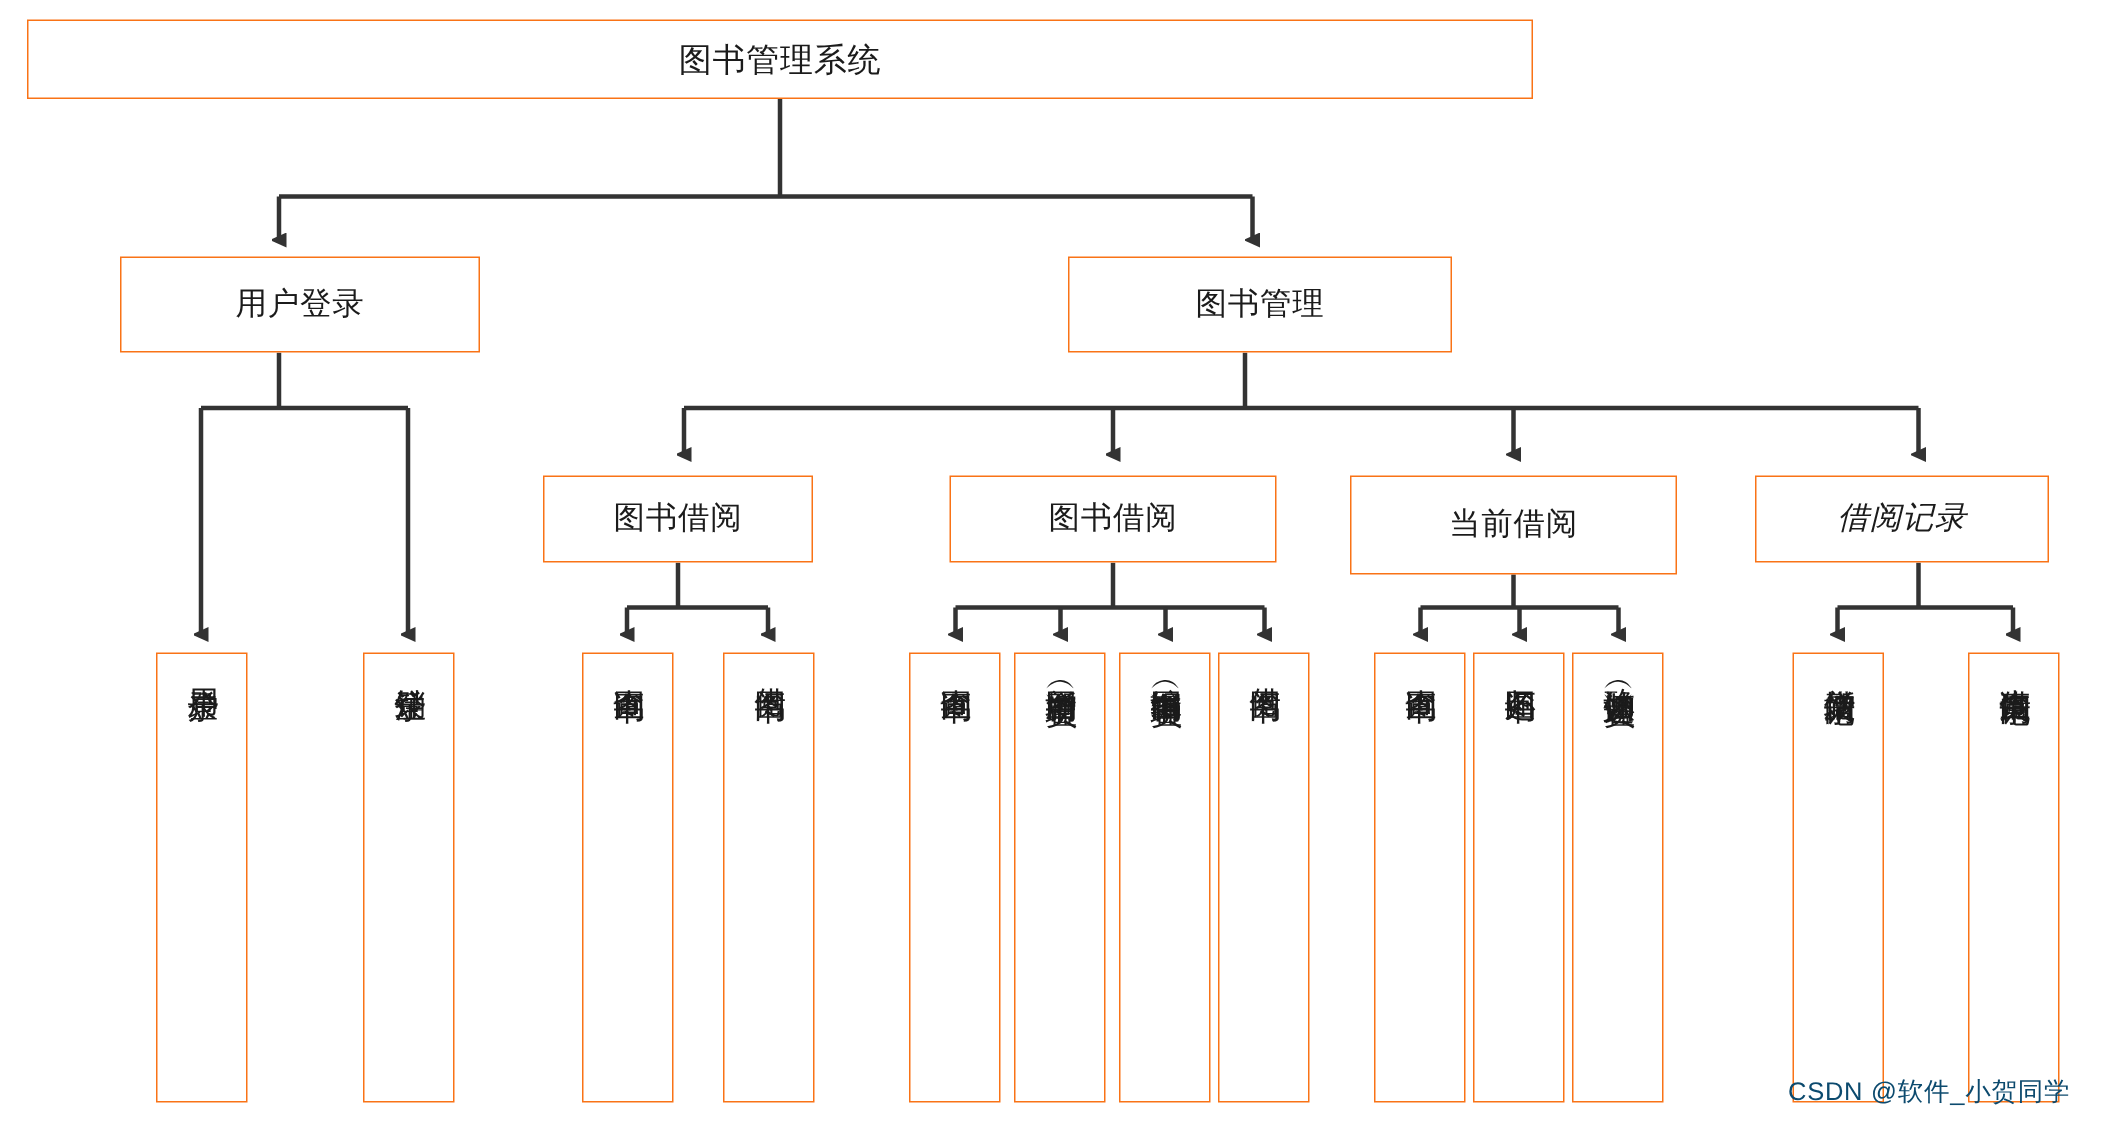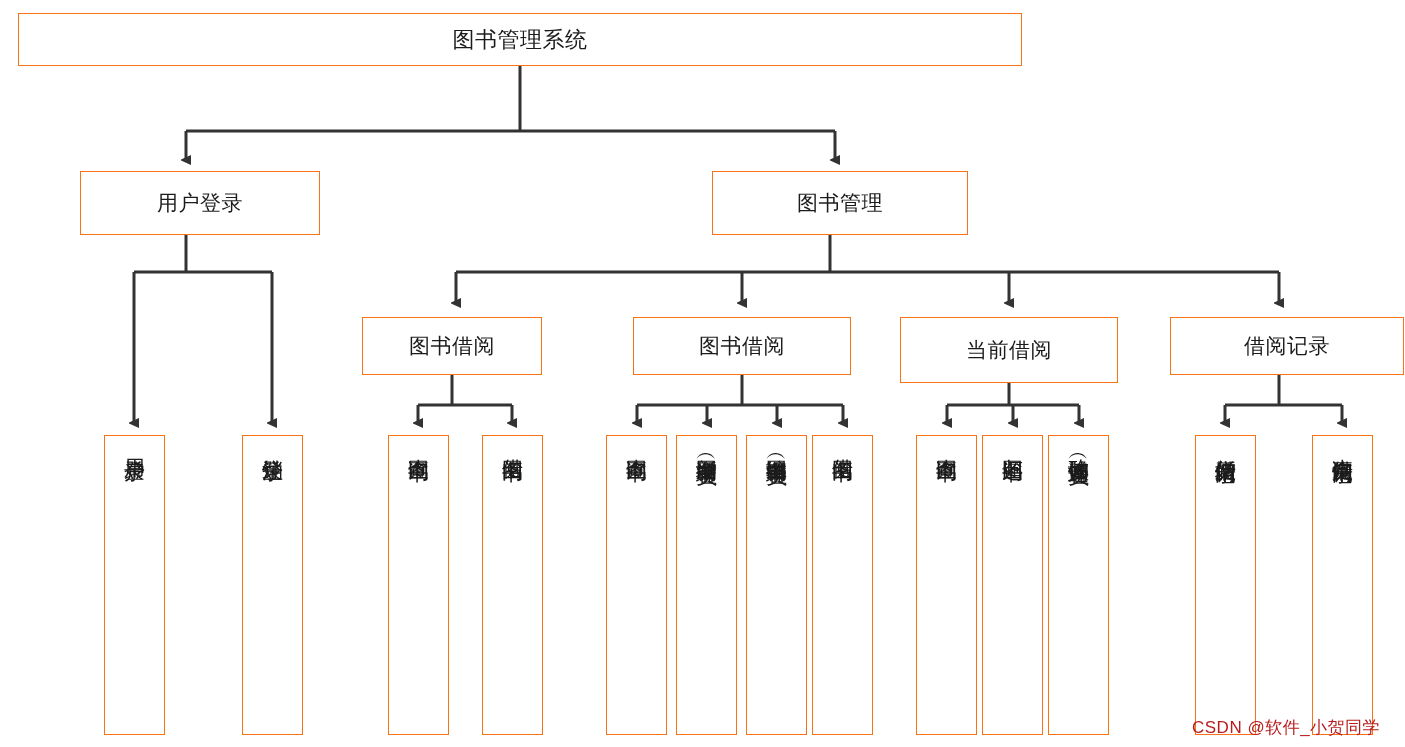--- a/index.html
+++ b/index.html
@@ -59,21 +59,21 @@
     font-size: 21px;
     writing-mode: vertical-rl;
     text-orientation: upright;
     line-height: 1.05;
     letter-spacing: 1px;
     white-space: nowrap;
   }
   .watermark {
     position: absolute;
     font-size: 17px;
-    color: #b91c1c;
+    color: #0c4a6e;
     white-space: nowrap;
     letter-spacing: 0.5px;
   }
 </style>
 </head>
 <body>
 
 <div id="canvas">
 
   <svg class="edges" viewBox="0 0 1405 747" xmlns="http://www.w3.org/2000/svg">
@@ -139,21 +139,21 @@
 
   <div class="node h" style="left:362px; top:317px; width:180px; height:58px;">
     <span class="lbl">图书借阅</span>
   </div>
   <div class="node h" style="left:633px; top:317px; width:218px; height:58px;">
     <span class="lbl">图书借阅</span>
   </div>
   <div class="node h" style="left:900px; top:317px; width:218px; height:66px;">
     <span class="lbl">当前借阅</span>
   </div>
-  <div class="node h" style="left:1170px; top:317px; width:234px; height:58px;">
+  <div class="node h" style="left:1170px; top:317px; width:196px; height:58px;font-style:italic;">
     <span class="lbl">借阅记录</span>
   </div>
 
   <div class="node v" style="left:104px; top:435px; width:61px; height:300px;">
     <span class="lbl">用户登录</span>
   </div>
   <div class="node v" style="left:242px; top:435px; width:61px; height:300px;">
     <span class="lbl">注销登录</span>
   </div>
 

